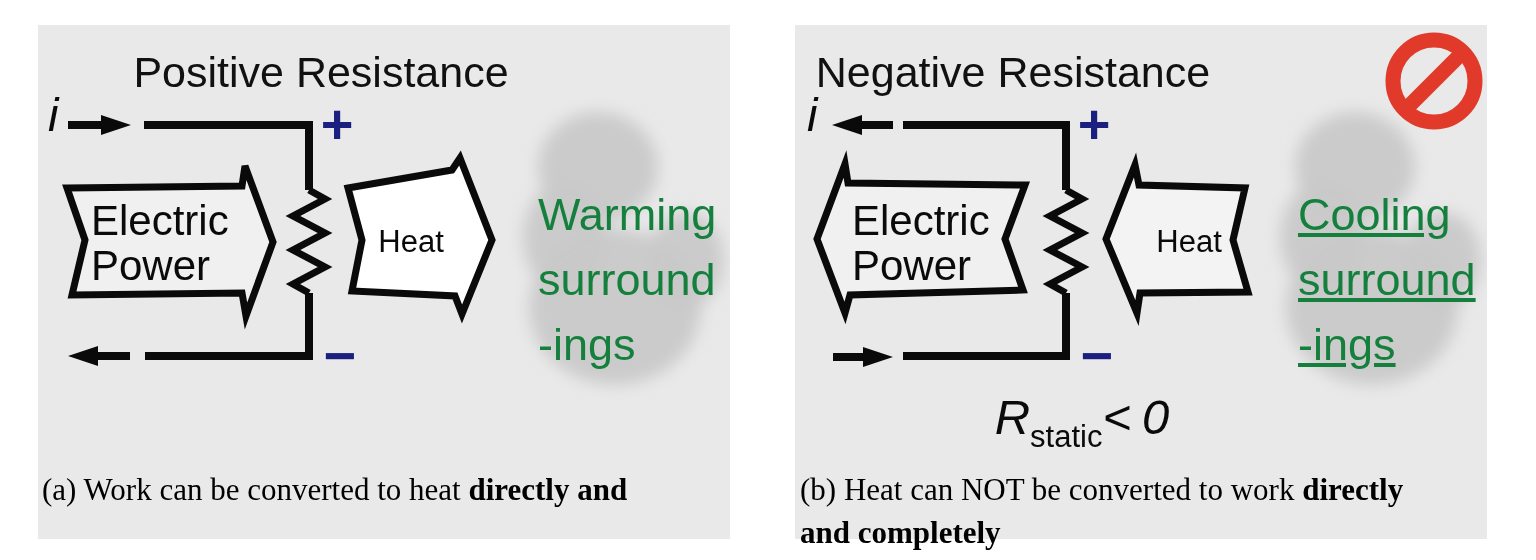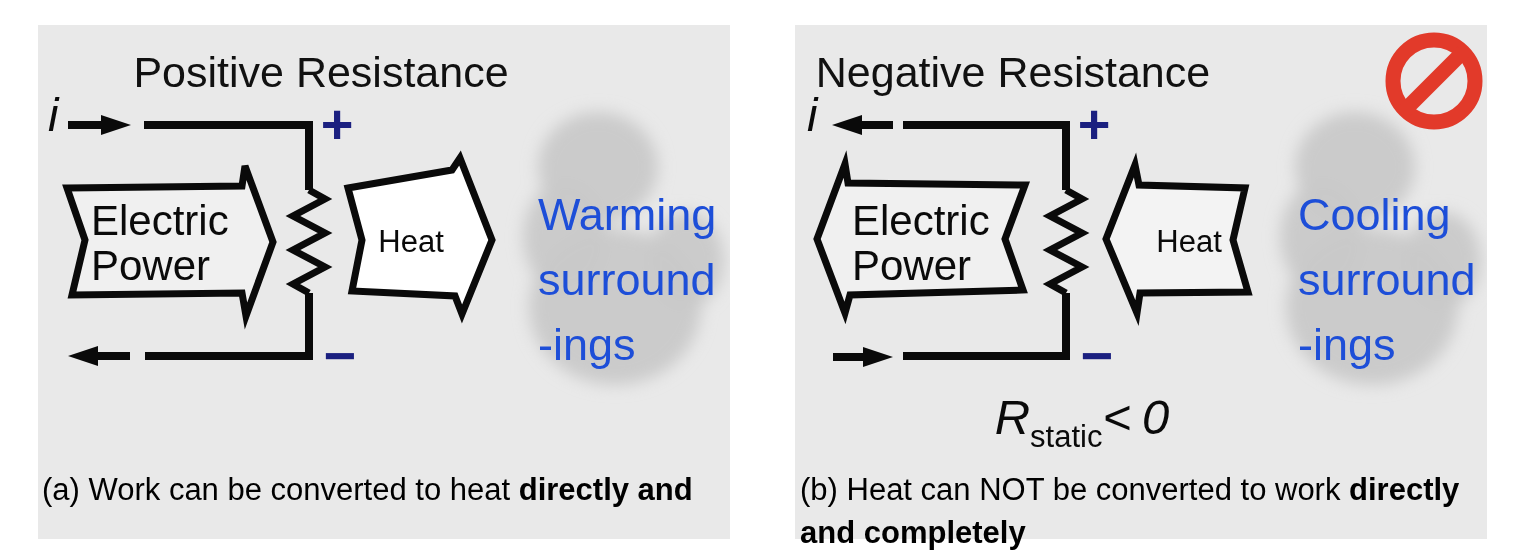--- a/index.html
+++ b/index.html
@@ -36,28 +36,28 @@
   .plus{position:absolute;left:299px;top:101px;transform:translate(-50%,-54%);
         font-size:56px;font-weight:bold;color:var(--navy);line-height:1;}
   .minus{position:absolute;left:302px;top:333px;transform:translate(-50%,-54%);
         font-size:56px;font-weight:bold;color:var(--navy);line-height:1;}
   .elec{position:absolute;left:53px;top:173px;font-size:42px;line-height:45px;white-space:nowrap;}
   #panelB .elec{left:57px;}
   .elec span{display:block;}
   .heatlabel{position:absolute;transform:translate(-50%,-50%);font-size:31px;white-space:nowrap;}
   #panelA .heatlabel{left:373px;top:217px;}
   #panelB .heatlabel{left:394px;top:217px;}
-  .surr{position:absolute;left:500px;top:157px;font-size:45px;line-height:65px;color:#1d4ed8;}
-  #panelB .surr{left:503px;}
+  .surr{position:absolute;left:500px;top:157px;font-size:45px;line-height:65px;color:#15803d;}
+  #panelB .surr{left:503px;text-decoration:underline;}
   .surr span{display:block;}
   .eq{position:absolute;left:287px;top:364px;transform:translateX(-50%);font-size:49px;
       font-style:italic;white-space:nowrap;}
   .eq sub{font-size:31px;font-style:normal;vertical-align:-13px;}
   .eq .val{margin-left:11px;}
-  .cap{position:absolute;top:468px;width:690px;font-family:Liberation Sans, sans-serif;
+  .cap{position:absolute;top:468px;width:690px;font-family:Liberation Serif, serif;
        font-size:31px;line-height:43px;color:#000;}
   #capA{left:42px;} #capB{left:800px;}
   .cap b{font-weight:bold;}
 </style>
 </head>
 <body>
 
 <div class="panel" id="panelA">
   <svg width="692" height="430" viewBox="0 0 692 430">
     <defs>

